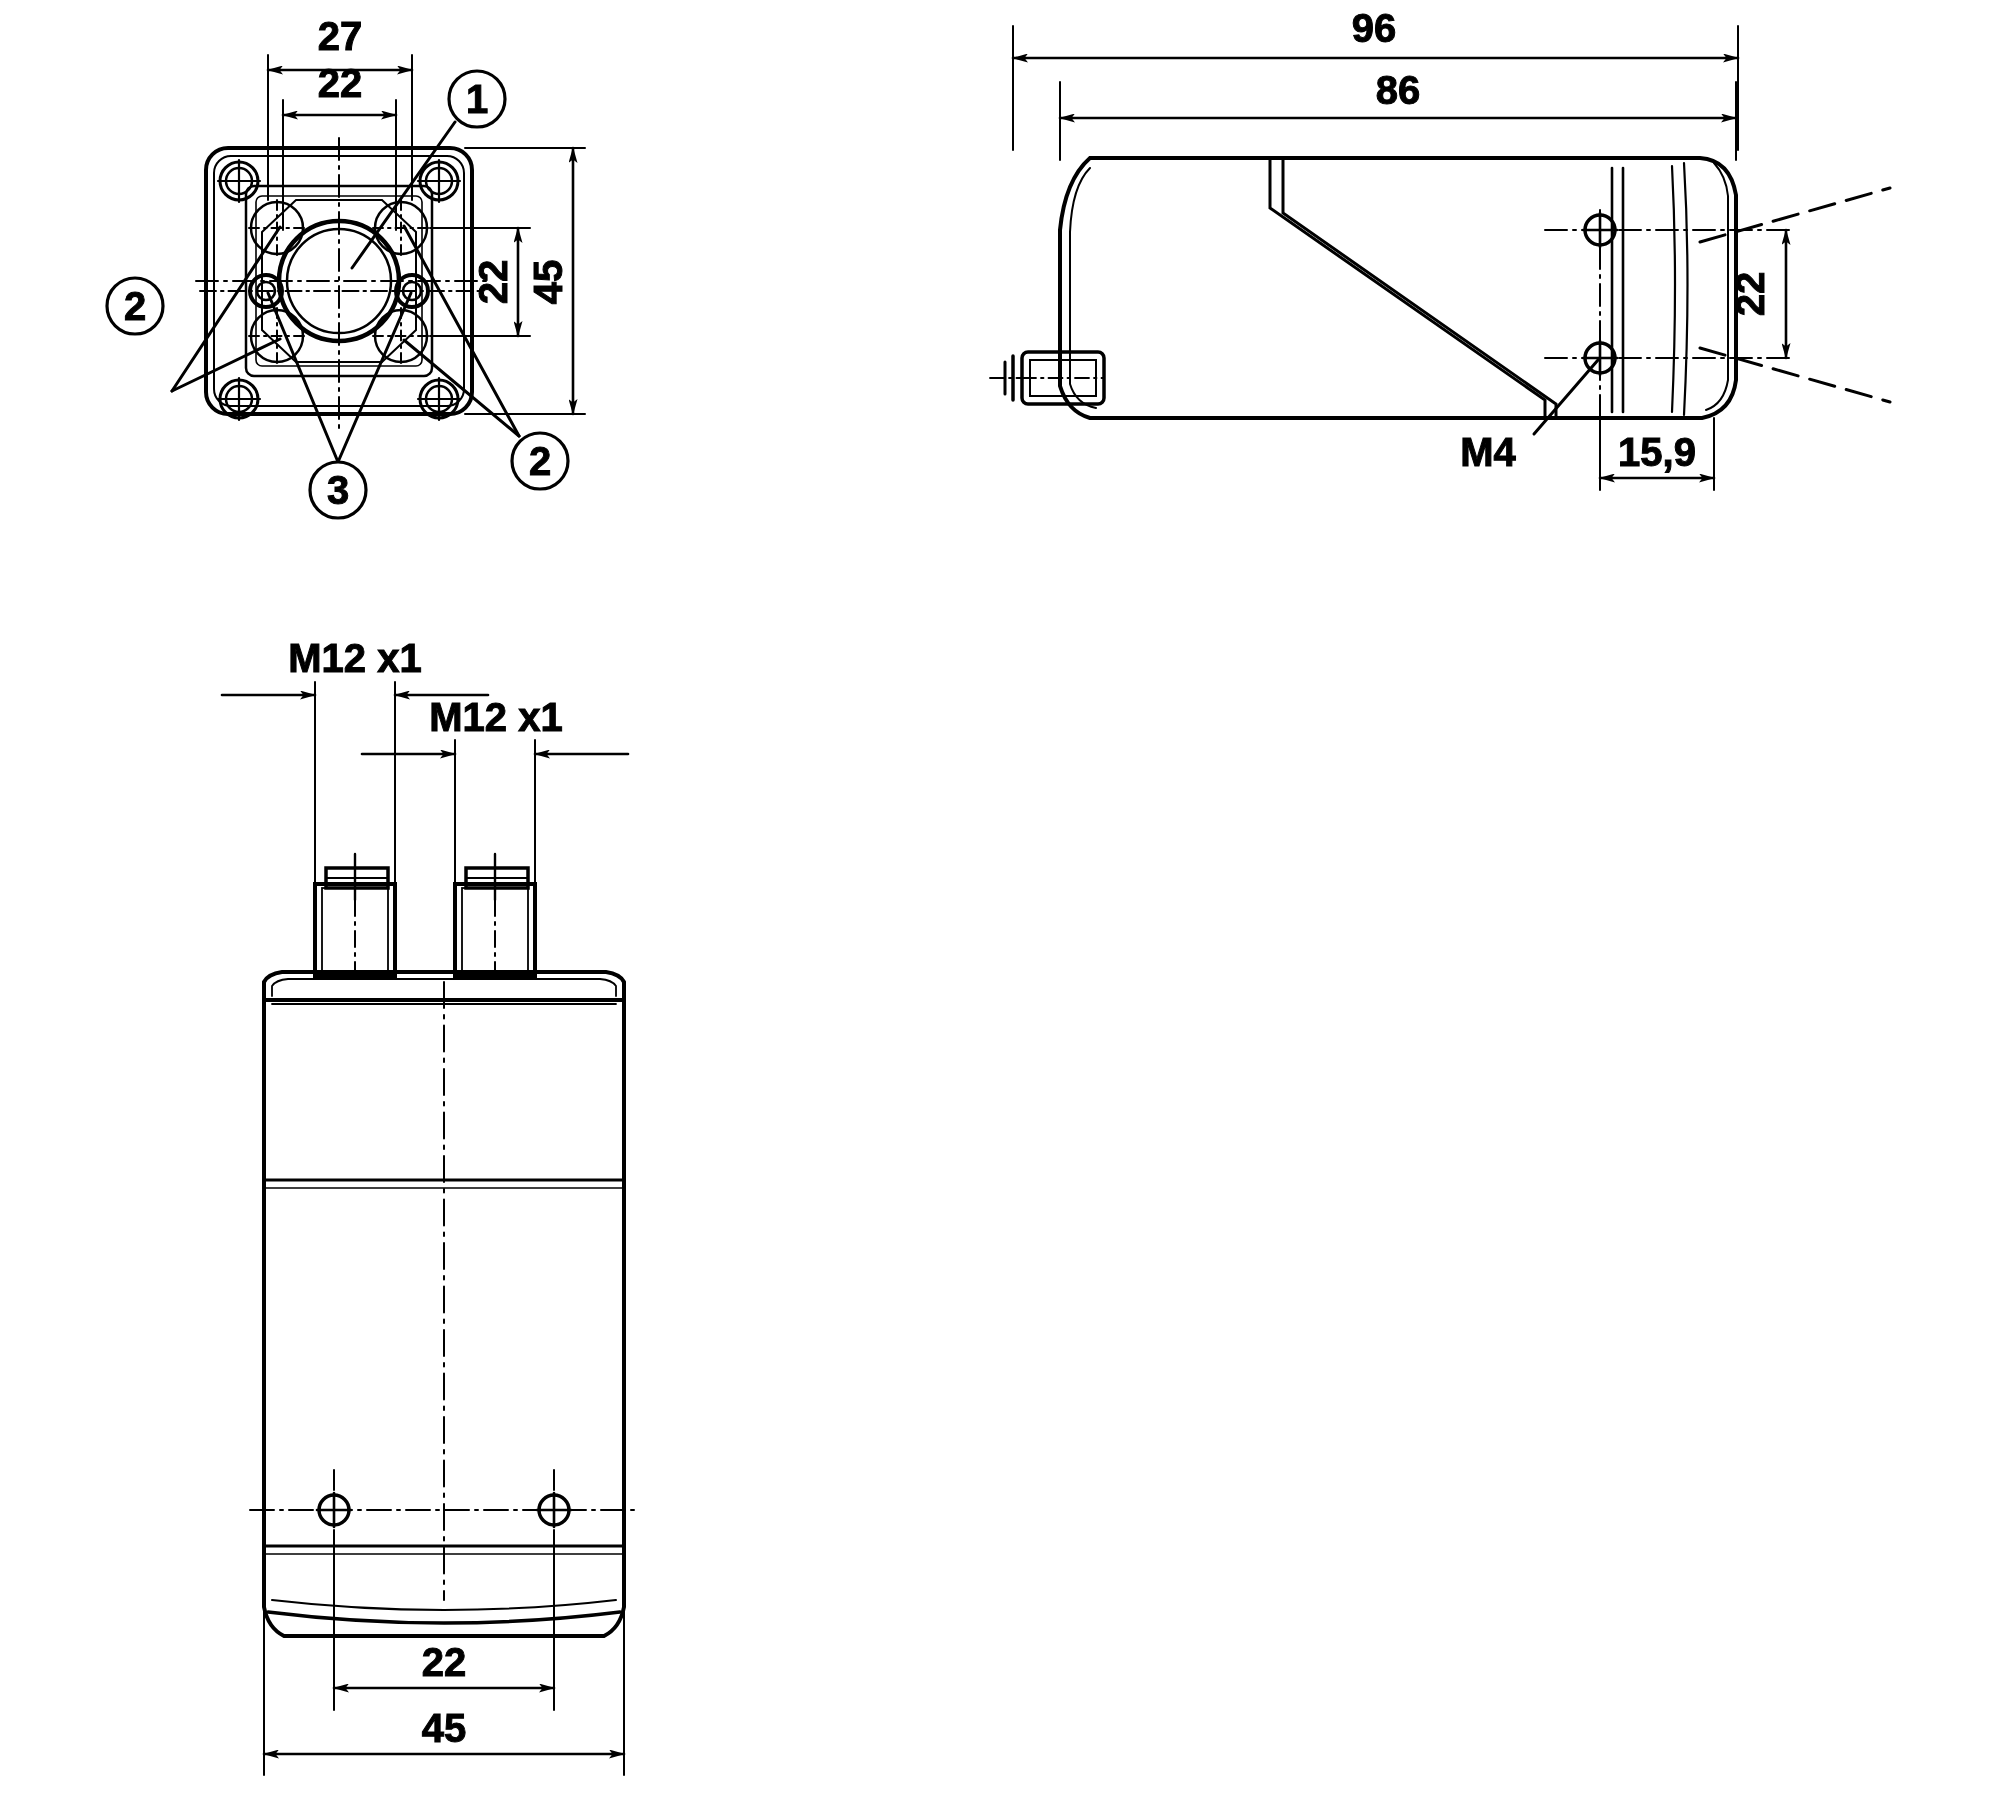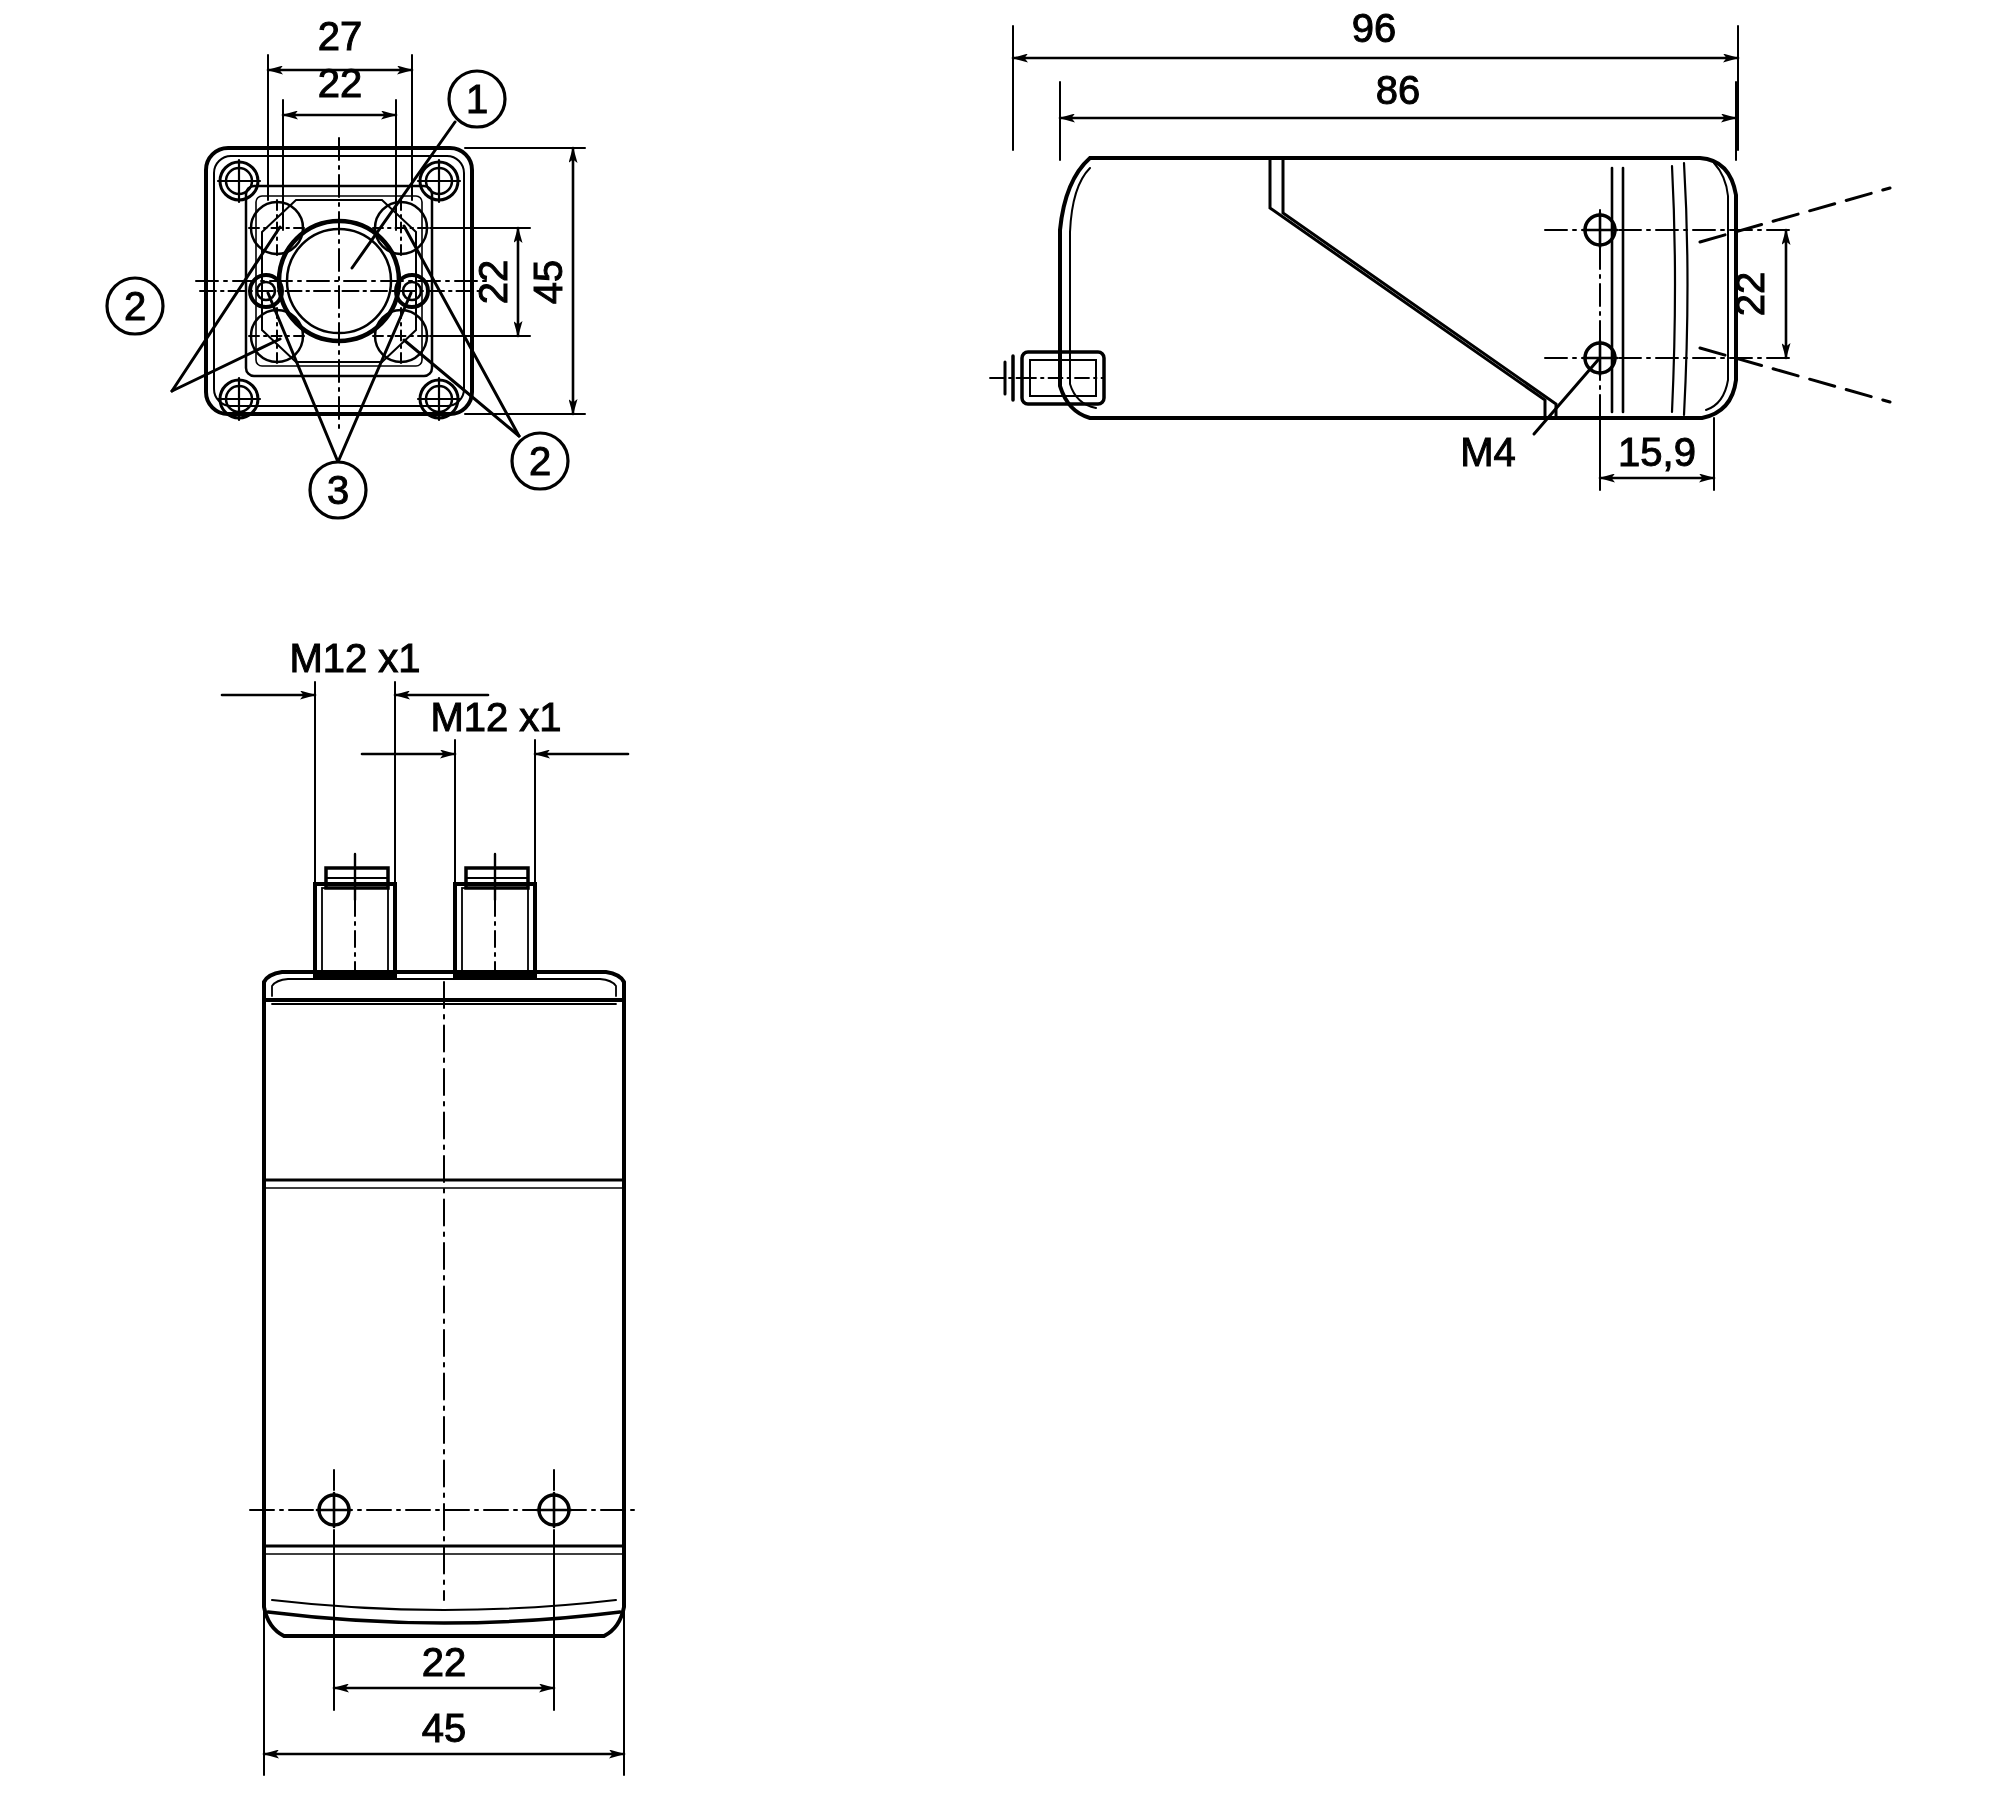--- a/index.html
+++ b/index.html
@@ -1,17 +1,17 @@
 <!DOCTYPE html>
 <html><head>
 <meta charset="utf-8">
 <style>
   html,body{margin:0;padding:0;background:#ffffff;}
   body{width:2000px;height:1799px;position:relative;font-family:"Liberation Sans",sans-serif;overflow:hidden;}
-  #sheet{position:absolute;left:0;top:0;width:1653px;height:1799px;}
+  #sheet{position:absolute;left:0;top:0;width:1653px;height:1799px;font-weight:bold;}
   svg{display:block;}
   .txt{font-family:"Liberation Sans",sans-serif;fill:#000;}
 </style>
 </head>
 <body>
 
 <div id="sheet">
 <svg width="2000" height="1799" viewBox="0 0 2000 1799" xmlns="http://www.w3.org/2000/svg">
   <defs>
     <marker id="arrR" markerWidth="16" markerHeight="9" refX="15" refY="4.5" orient="auto" markerUnits="userSpaceOnUse">

